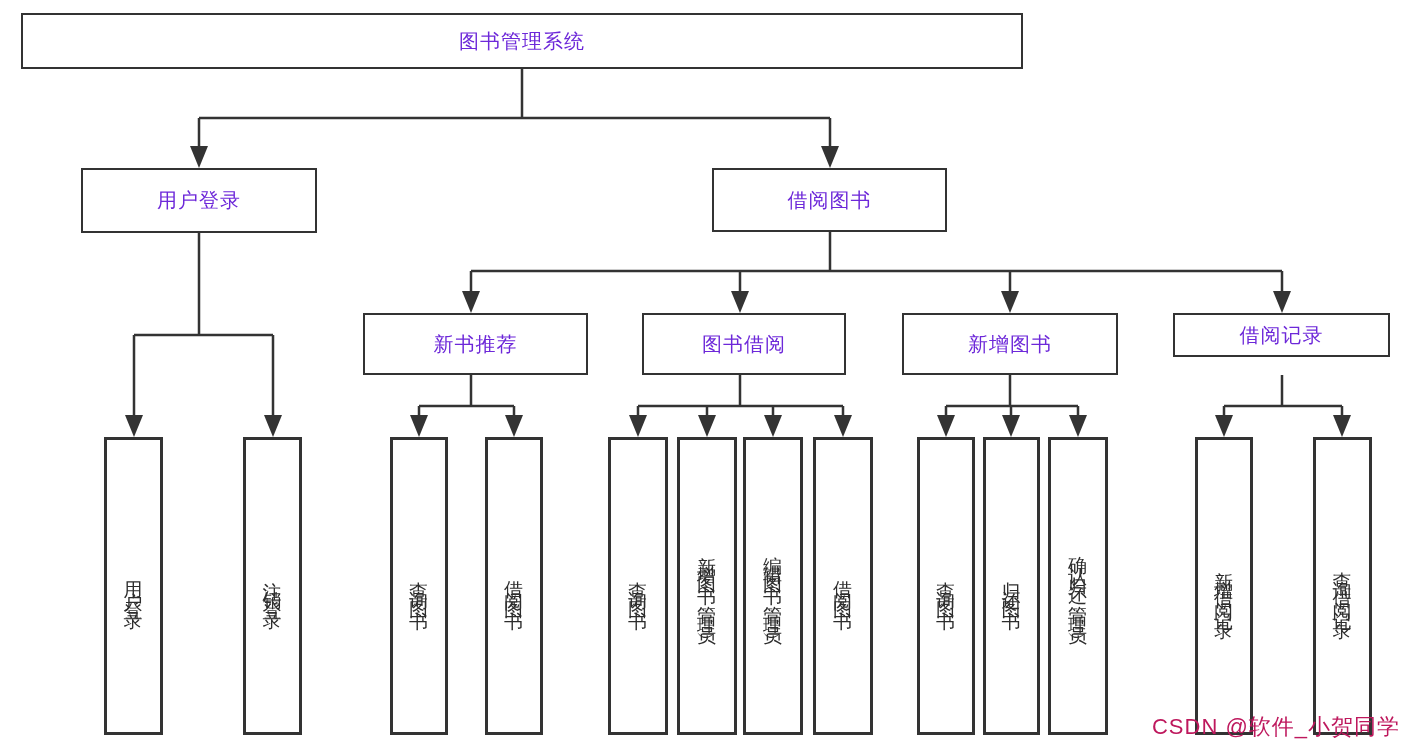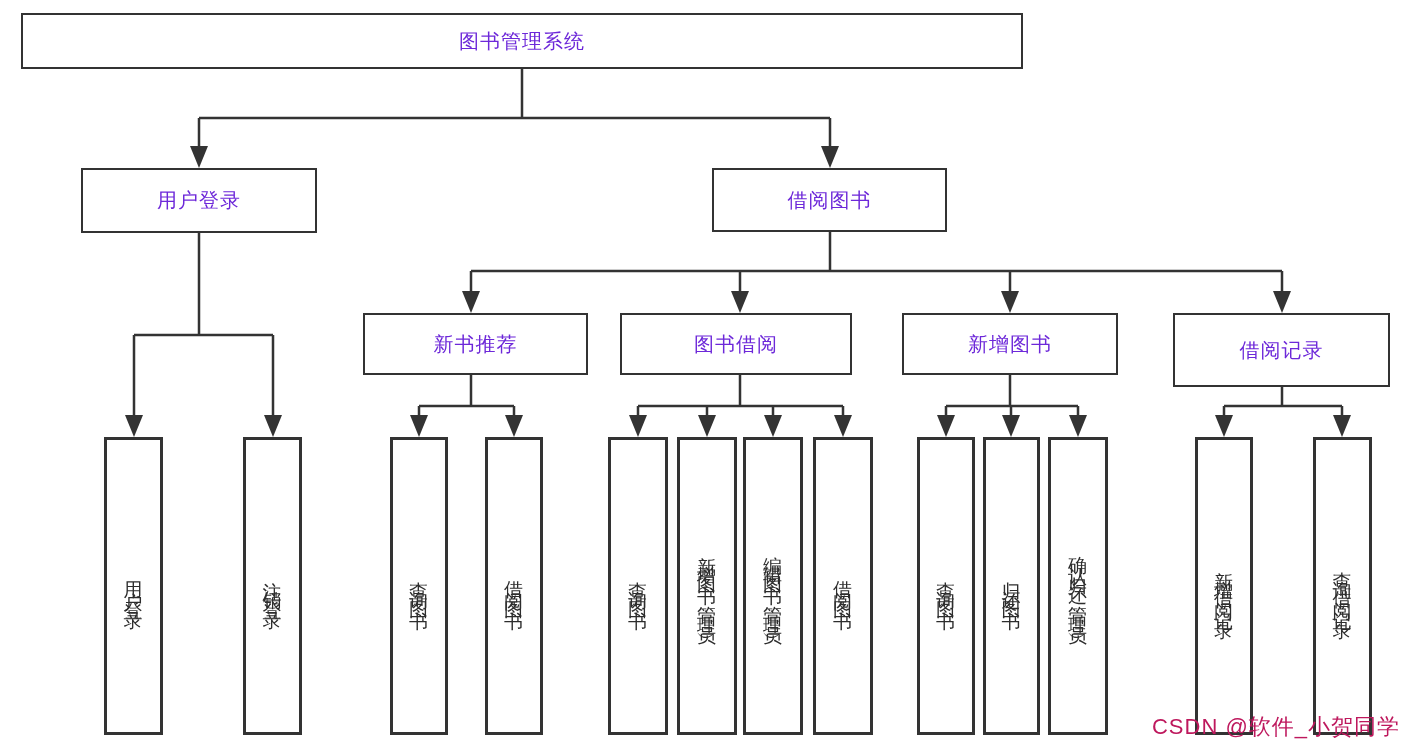--- a/index.html
+++ b/index.html
@@ -101,27 +101,27 @@
 <div class="box" style="left:81px;top:168px;width:236px;height:65px">
   <span class="hlbl">用户登录</span>
 </div>
 <div class="box" style="left:712px;top:168px;width:235px;height:64px">
   <span class="hlbl">借阅图书</span>
 </div>
 
 <div class="box" style="left:363px;top:313px;width:225px;height:62px">
   <span class="hlbl">新书推荐</span>
 </div>
-<div class="box" style="left:620px;top:313px;width:232px;height:62px">
+<div class="box" style="left:642px;top:313px;width:204px;height:62px">
   <span class="hlbl">图书借阅</span>
 </div>
 <div class="box" style="left:902px;top:313px;width:216px;height:62px">
   <span class="hlbl">新增图书</span>
 </div>
-<div class="box" style="left:1173px;top:313px;width:217px;height:74px">
+<div class="box" style="left:1173px;top:313px;width:217px;height:44px">
   <span class="hlbl">借阅记录</span>
 </div>
 
 <div class="box leaf" style="left:104px;top:437px;width:59px;height:298px">
   <span class="vlbl">用户登录</span>
 </div>
 <div class="box leaf" style="left:243px;top:437px;width:59px;height:298px">
   <span class="vlbl">注销登录</span>
 </div>
 

